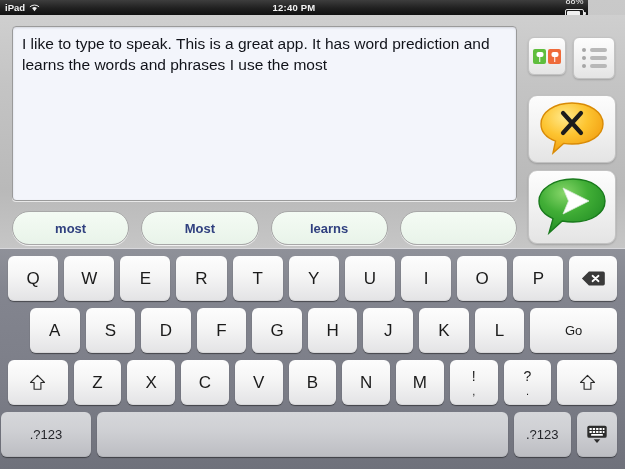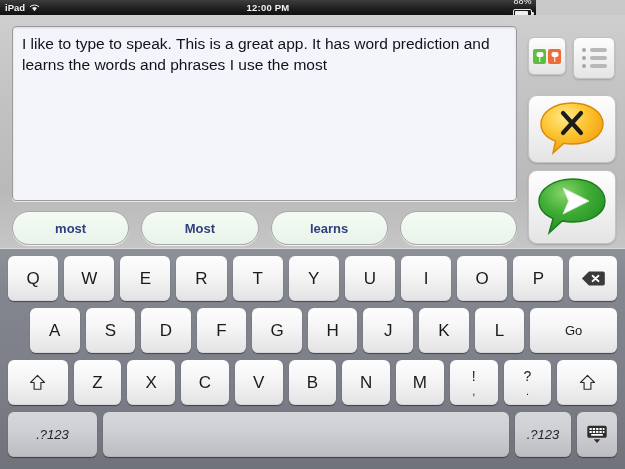--- a/index.html
+++ b/index.html
@@ -12,21 +12,21 @@
   #app {
     position: relative;
     width: 625px; height: 469px;
     background: linear-gradient(180deg,#c9c9c9 0%, #bfbfbf 40%, #b4b4b4 100%);
     overflow: hidden;
   }
 
   
   .statusbar {
     position: absolute; top: 0; left: 0;
-    width: 536px; height: 15px;
+    width: 588px; height: 15px;
     background: linear-gradient(180deg,#3d3d3d 0%, #202020 55%, #101010 100%);
     color: #f2f2f2;
     font-size: 9px;
     display: flex; align-items: center;
   }
   .sb-left { display: flex; align-items: center; gap: 4px; padding-left: 5px; flex: 0 0 auto; }
   .sb-center { position:absolute; left: 0; right: 0; text-align: center; font-size: 9.5px; font-weight: bold; letter-spacing:.2px;}
   .sb-right { position:absolute; right: 4px; display: flex; align-items: center; gap: 3px; font-size: 9px; flex-direction: column; }
   .sb-name { font-weight: bold; font-size: 9.5px; }
   .wifi-ico { display:inline-block; width:11px; height:9px; }
@@ -111,21 +111,21 @@
     border-top: 1px solid #d8d8dc;
   }
   .krow {
     position: absolute; left: 0; width: 625px;
     display: flex; align-items: center;
     gap: 6px;
   }
   #krow1 { top: 7px;   padding-left: 8px;  padding-right: 8px; box-sizing: border-box;}
   #krow2 { top: 59px;  padding-left: 30px; padding-right: 8px; box-sizing: border-box;}
   #krow3 { top: 111px; padding-left: 8px;  padding-right: 8px; box-sizing: border-box;}
-  #krow4 { top: 163px; padding-left: 8px;  padding-right: 8px; box-sizing: border-box; font-style: italic;}
+  #krow4 { top: 163px; padding-left: 1px;  padding-right: 8px; box-sizing: border-box;}
 
   .key {
     height: 45px;
     background: linear-gradient(180deg,#fdfdfd 0%, #f6f6f6 40%, #e3e3e5 100%);
     border-radius: 6px;
     box-shadow: 0 1px 1px rgba(0,0,0,0.45), inset 0 -1px 0 rgba(0,0,0,0.06);
     display: flex; align-items: center; justify-content: center;
     font-size: 17px; color: #1b1b1b;
     flex: 1 1 0;
     box-sizing: border-box;
@@ -175,21 +175,21 @@
   <div class="statusbar">
     <div class="sb-left">
       <span class="sb-name">iPad</span>
       <span class="wifi-ico">
         <svg viewBox="0 0 22 18" width="11" height="9">
           <path d="M11 16.5 L6.2 10.2 A7.6 7.6 0 0 1 15.8 10.2 Z" fill="#f0f0f0"></path>
           <path d="M2.4 7.1 A13 13 0 0 1 19.6 7.1" stroke="#f0f0f0" stroke-width="2" fill="none" stroke-linecap="round"></path>
         </svg>
       </span>
     </div>
-    <div class="sb-center">12:00 PM</div>
+    <div class="sb-center">12:40 PM</div>
     <div class="sb-right">
       <span>88%</span>
       <span class="batt">
           <span class="batt-fill"></span>
         </span>
     </div>
   </div>
 
   <div class="upper">
 

